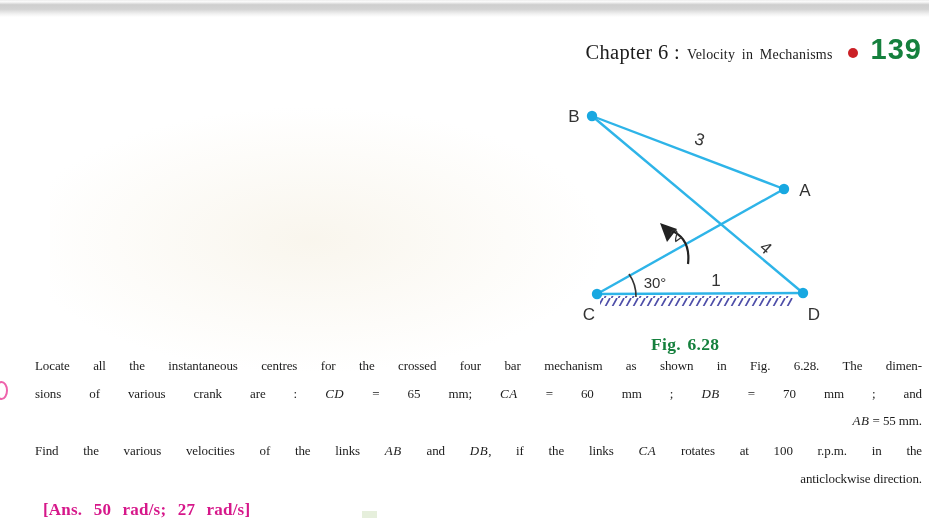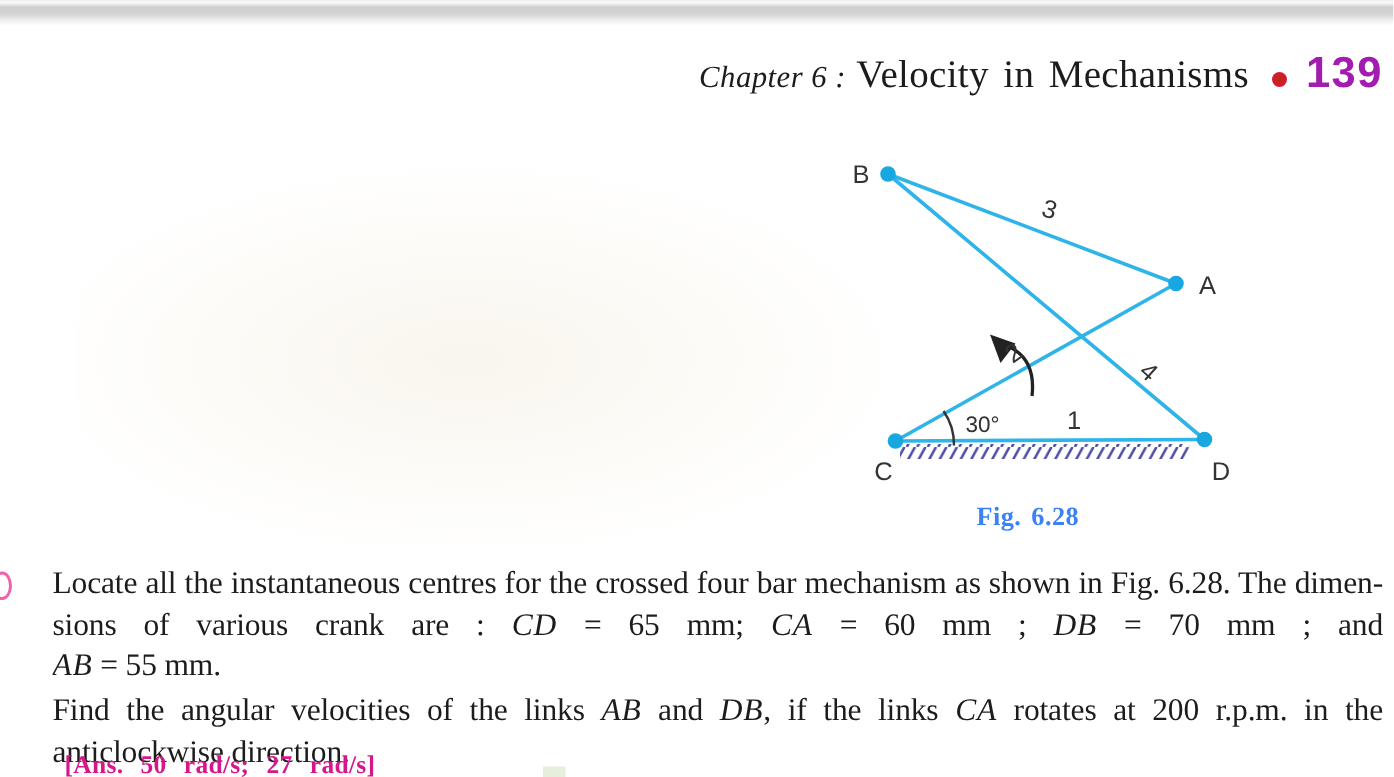--- a/index.html
+++ b/index.html
@@ -6,37 +6,37 @@
   .page{position:relative;width:929px;height:518px;background:#ffffff;overflow:hidden;
         font-family:"Liberation Serif",serif;color:#1c1c1c;}
   
   .top-strip{position:absolute;left:0;top:0;width:929px;height:17px;
      background:linear-gradient(180deg,#ededed 0%,#fbfbfb 10%,#cecece 28%,#d4d4d4 55%,#efefef 80%,#ffffff 100%);}
   
   .scan-blob{position:absolute;left:50px;top:95px;width:580px;height:290px;pointer-events:none;
      background:radial-gradient(ellipse at 45% 50%, rgba(248,244,234,0.85) 0%, rgba(255,255,255,0) 65%);}
   
   .hdr{position:absolute;top:33px;right:7px;display:flex;align-items:baseline;white-space:nowrap;}
-  .hdr .chapter{font-style:italic;font-size:20.5px;letter-spacing:.3px;}
-  .hdr .title{font-size:26px;margin-left:7px;word-spacing:3px;letter-spacing:.2px;}
+  .hdr .chapter{font-size:20.5px;letter-spacing:.3px;}
+  .hdr .title{font-size:14px;margin-left:7px;word-spacing:3px;letter-spacing:.2px;}
   .hdr .dot{width:10px;height:10px;border-radius:50%;background:#cb2026;align-self:center;
             margin:6px 13px 0 15px;}
   .hdr .pnum{font-family:"Liberation Sans",sans-serif;font-weight:bold;font-size:29px;
-             letter-spacing:1px;color:#a21caf;}
+             letter-spacing:1px;color:#15803d;}
   
   .fig-svg{position:absolute;left:548px;top:88px;}
   .fig-svg text{font-family:"Liberation Sans",sans-serif;fill:#333333;}
   .joint-label{font-size:17px;}
   .num-label{font-size:17px;}
   .angle-label{font-size:15px;}
   .fig-caption{position:absolute;left:651px;top:334px;font-weight:bold;font-size:17.5px;
-               color:#3b82f6;letter-spacing:.3px;word-spacing:2px;}
+               color:#15803d;letter-spacing:.3px;word-spacing:2px;}
   
-  .problem{position:absolute;left:35px;top:375px;width:887px;font-size:21px;letter-spacing:-.1px;}
-  .pline{height:27.5px;line-height:27.5px;overflow:hidden;white-space:nowrap;}
+  .problem{position:absolute;left:35px;top:352px;width:887px;font-size:13px;letter-spacing:-.1px;}
+  .pline{height:27.5px;line-height:27.5px;overflow:hidden;white-space:nowrap;text-align:right;}
   .pline.j{text-align:justify;text-align-last:justify;white-space:normal;}
   .p2{margin-top:2.5px;}
   .var{font-style:italic;letter-spacing:.5px;}
   .answer{position:absolute;left:43px;top:500px;font-weight:bold;font-size:17px;color:#d6178a;
           word-spacing:7px;letter-spacing:.2px;}
   
   .green-spot{position:absolute;left:362px;top:511px;width:15px;height:7px;background:#e6efdc;}
   .pink-fragment{position:absolute;left:-5px;top:381px;width:9px;height:15px;
                  border:2.5px solid #ee62ab;border-radius:50%;background:transparent;}
 </style>
@@ -90,21 +90,21 @@
     <text x="168" y="198" text-anchor="middle" class="num-label">1</text>
     <text x="107" y="200" text-anchor="middle" class="angle-label">30°</text>
   </svg>
 
   <div class="fig-caption">Fig. 6.28</div>
 
   <div class="problem">
     <div class="pline j">Locate all the instantaneous centres for the crossed four bar mechanism as shown in Fig. 6.28. The dimen-</div>
     <div class="pline j"><span>sions of various crank are : </span><span class="var">CD</span><span> = 65 mm; </span><span class="var">CA</span><span> = 60 mm ; </span><span class="var">DB</span><span> = 70 mm ; and</span></div>
     <div class="pline"><span class="var">AB</span><span> = 55 mm.</span></div>
-    <div class="pline j p2"><span>Find the angular velocities of the links </span><span class="var">AB</span><span> and </span><span class="var">DB</span><span>, if the links </span><span class="var">CA</span><span> rotates at 200 r.p.m. in the</span></div>
+    <div class="pline j p2"><span>Find the various velocities of the links </span><span class="var">AB</span><span> and </span><span class="var">DB</span><span>, if the links </span><span class="var">CA</span><span> rotates at 100 r.p.m. in the</span></div>
     <div class="pline">anticlockwise direction.</div>
   </div>
 
   <div class="answer">[Ans. 50 rad/s; 27 rad/s]</div>
 
   <div class="green-spot"></div>
   <div class="pink-fragment"></div>
 
 </div>
 

